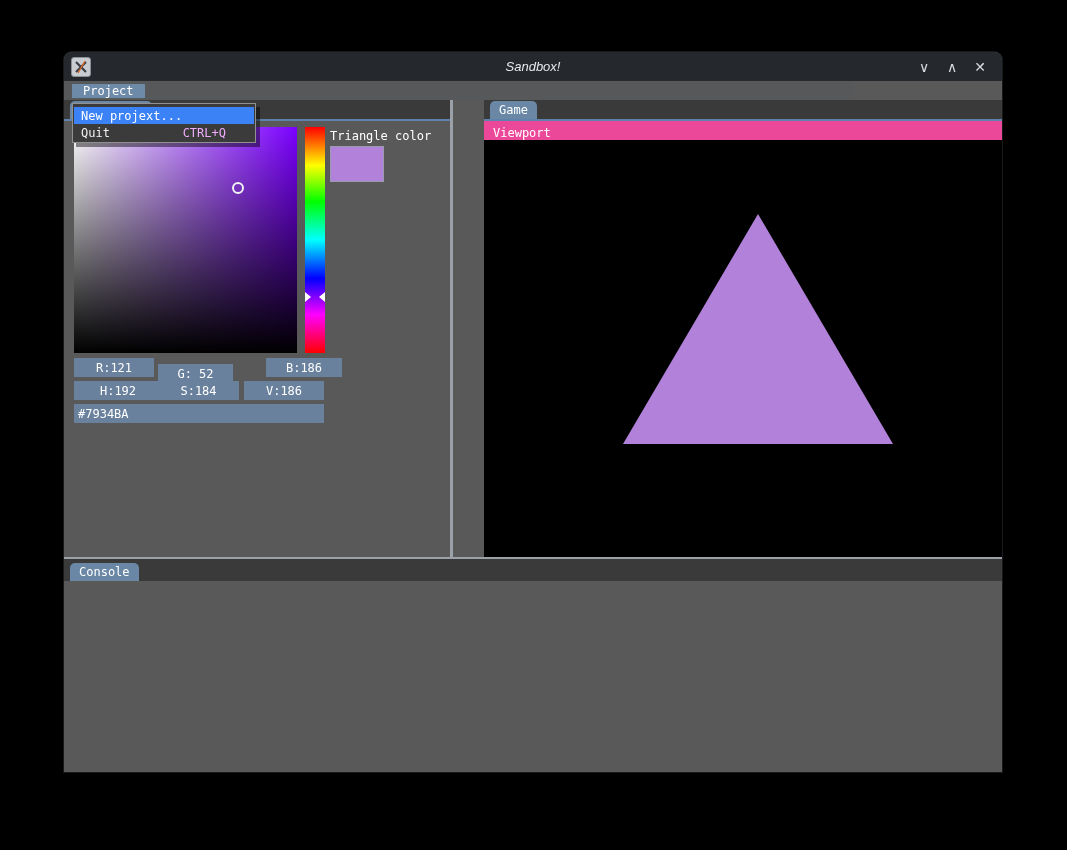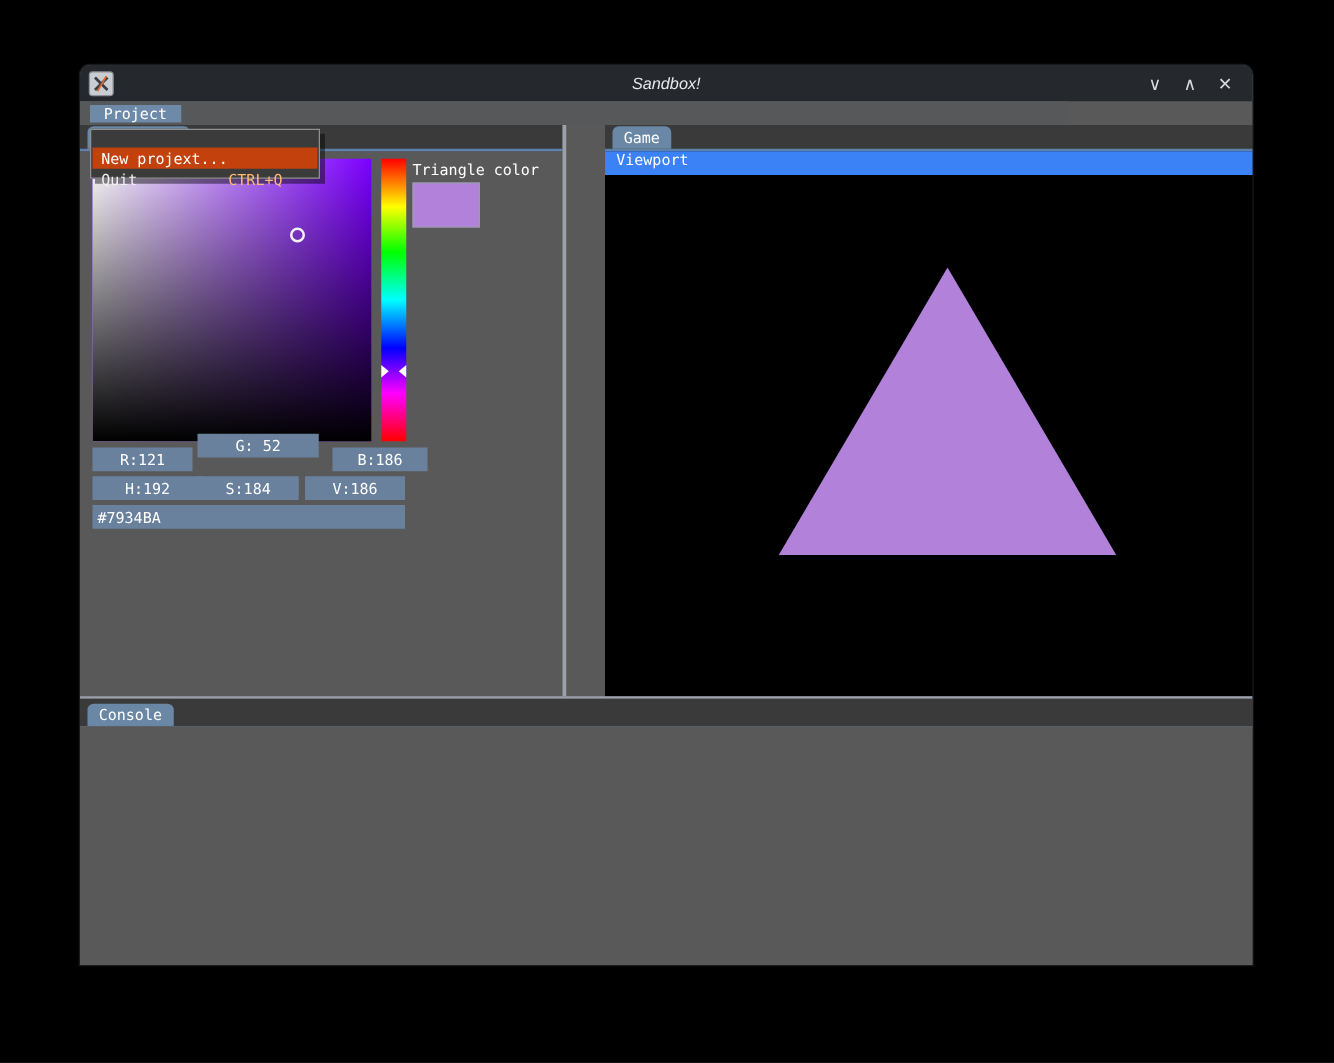--- a/index.html
+++ b/index.html
@@ -85,33 +85,33 @@
   .color-label { position:absolute; left:266px; top:8px; color:#fff; font-size:12px; white-space:nowrap; }
   .color-swatch {
     position:absolute; left:266px; top:25px; width:54px; height:36px;
     border:1px solid #9b9bb0;
   }
   .field {
     position:absolute; height:19px; background:#6a819d; color:#fff; font-size:12px;
     display:flex; align-items:center; justify-content:center;
   }
   .f-r { left:10px;  top:237px; width:80px; }
-  .f-g { left:94px;  top:226px; width:97px; }
+  .f-g { left:94px;  top:243px; width:75px; }
   .f-b { left:180px; top:237px; width:76px;margin-left:22px; }
   .f-h { left:10px;  top:260px; width:88px; }
   .f-s { left:94px;  top:260px; width:81px; }
   .f-v { left:180px; top:260px; width:80px; }
   .f-hex { left:10px; top:283px; width:250px; justify-content:flex-start; padding-left:4px; }
 
   
   .right-panel { position:absolute; left:389px; top:0; width:549px; height:457px; background:#000;margin-left:31px; }
   .right-tabbar { left:0; width:549px; }
   .viewport-header {
-    position:absolute; left:0; top:21px; width:549px; height:19px; background:#3b82f6;
-    color:#fff; font-size:12px; display:flex; align-items:flex-start; padding-left:9px;
+    position:absolute; left:0; top:21px; width:549px; height:19px; background:#ec4899;
+    color:#fff; font-size:12px; display:flex; align-items:flex-end; padding-left:9px;
   }
   .viewport-body { position:absolute; left:0; top:40px; width:549px; height:417px; background:#000; }
   .triangle {
     position:absolute; left:139px; top:74px; width:270px; height:230px;
     clip-path:polygon(50% 0, 0 100%, 100% 100%); background:#b281d9;
   }
 
   
   .console-tabbar {
     position:absolute; left:0; top:507px; width:938px; height:24px; background:#3a3a3a;
@@ -122,22 +122,22 @@
   
   .menu-popup {
     position:absolute; left:8px; top:51px; width:184px; height:40px;
     background:#3b3b3b; border:1px solid #909090; z-index:10;
     box-shadow:4px 4px 0 rgba(0,0,0,.45); padding-top:3px;
   }
   .popup-item {
     height:17px; margin:0 1px; display:flex; align-items:center;
     color:#f0f0f0; font-size:12px; padding-left:7px;
   }
-  .popup-item.highlighted { background:#c2410c; color:#fff;margin-top:11px; }
-  .popup-shortcut { margin-left:auto; margin-right:28px; color:#fdba74; }
+  .popup-item.highlighted { background:#3b82f6; color:#fff; }
+  .popup-shortcut { margin-left:auto; margin-right:28px; color:#f0abfc; }
 </style>
 </head>
 <body>
 
 <div id="screen">
   <div id="app-window">
 
     <div class="titlebar">
       <div class="app-icon">
         <svg width="18" height="18" viewBox="0 0 18 18">

